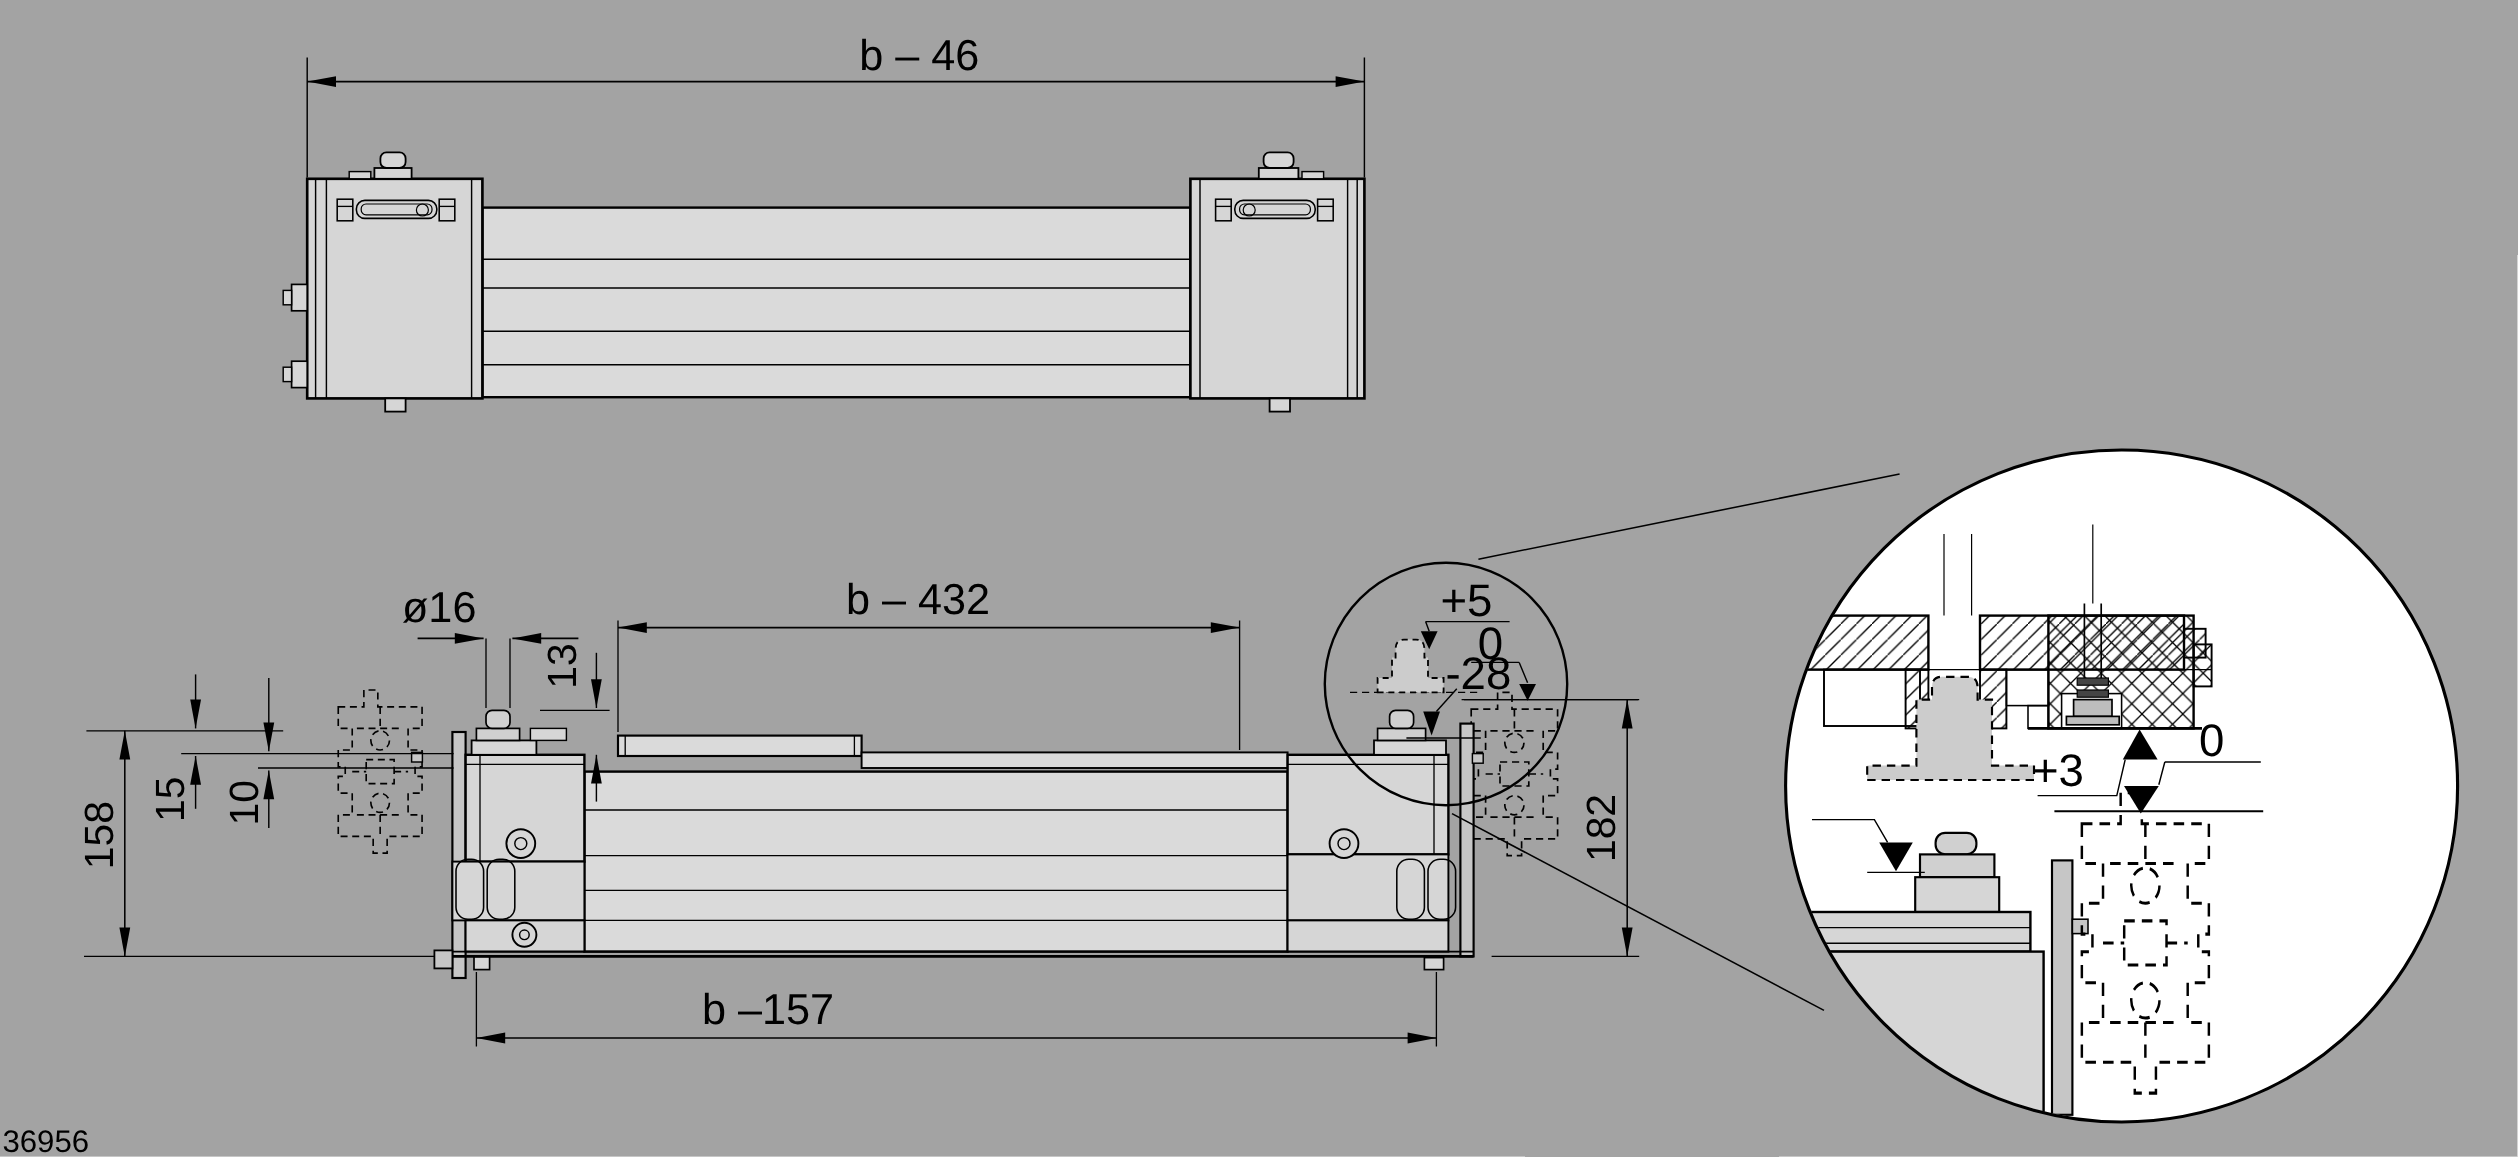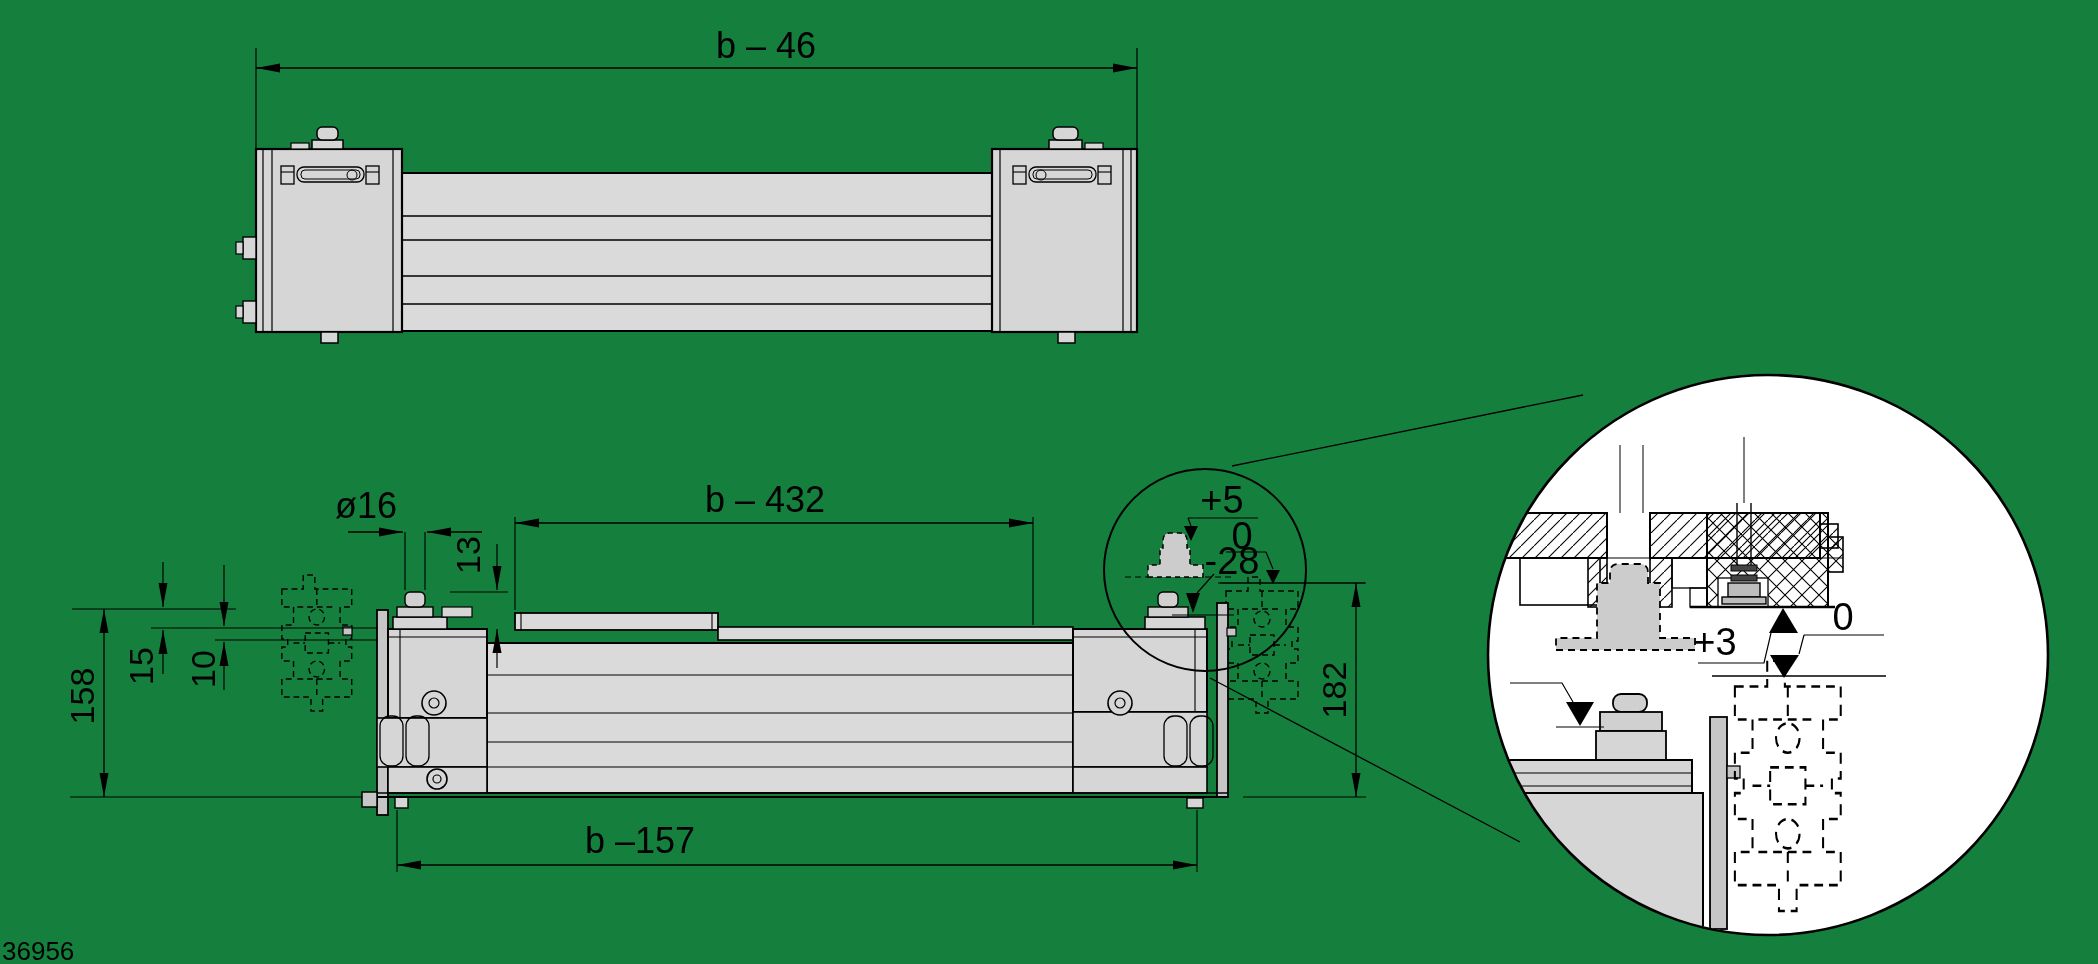--- a/index.html
+++ b/index.html
@@ -1,16 +1,16 @@
 <!DOCTYPE html>
 <html><head>
 <meta charset="utf-8">
 <style>
   html,body{margin:0;padding:0;background:#fff;}
-  .stage{position:relative;width:2098px;height:964px;background:#15803d;overflow:hidden;
+  .stage{position:relative;width:2098px;height:964px;background:#a3a3a3;overflow:hidden;
          font-family:"Liberation Sans",sans-serif;}
   svg{position:absolute;left:0;top:0;}
   text{font-family:"Liberation Sans",sans-serif;fill:#000;}
   .dimtxt{font-size:36px;}
   .dimtxt-sm{font-size:34px;}
   .dettxt{font-size:38px;}
   .fignum{font-size:26px;}
 </style>
 </head>
 <body>

